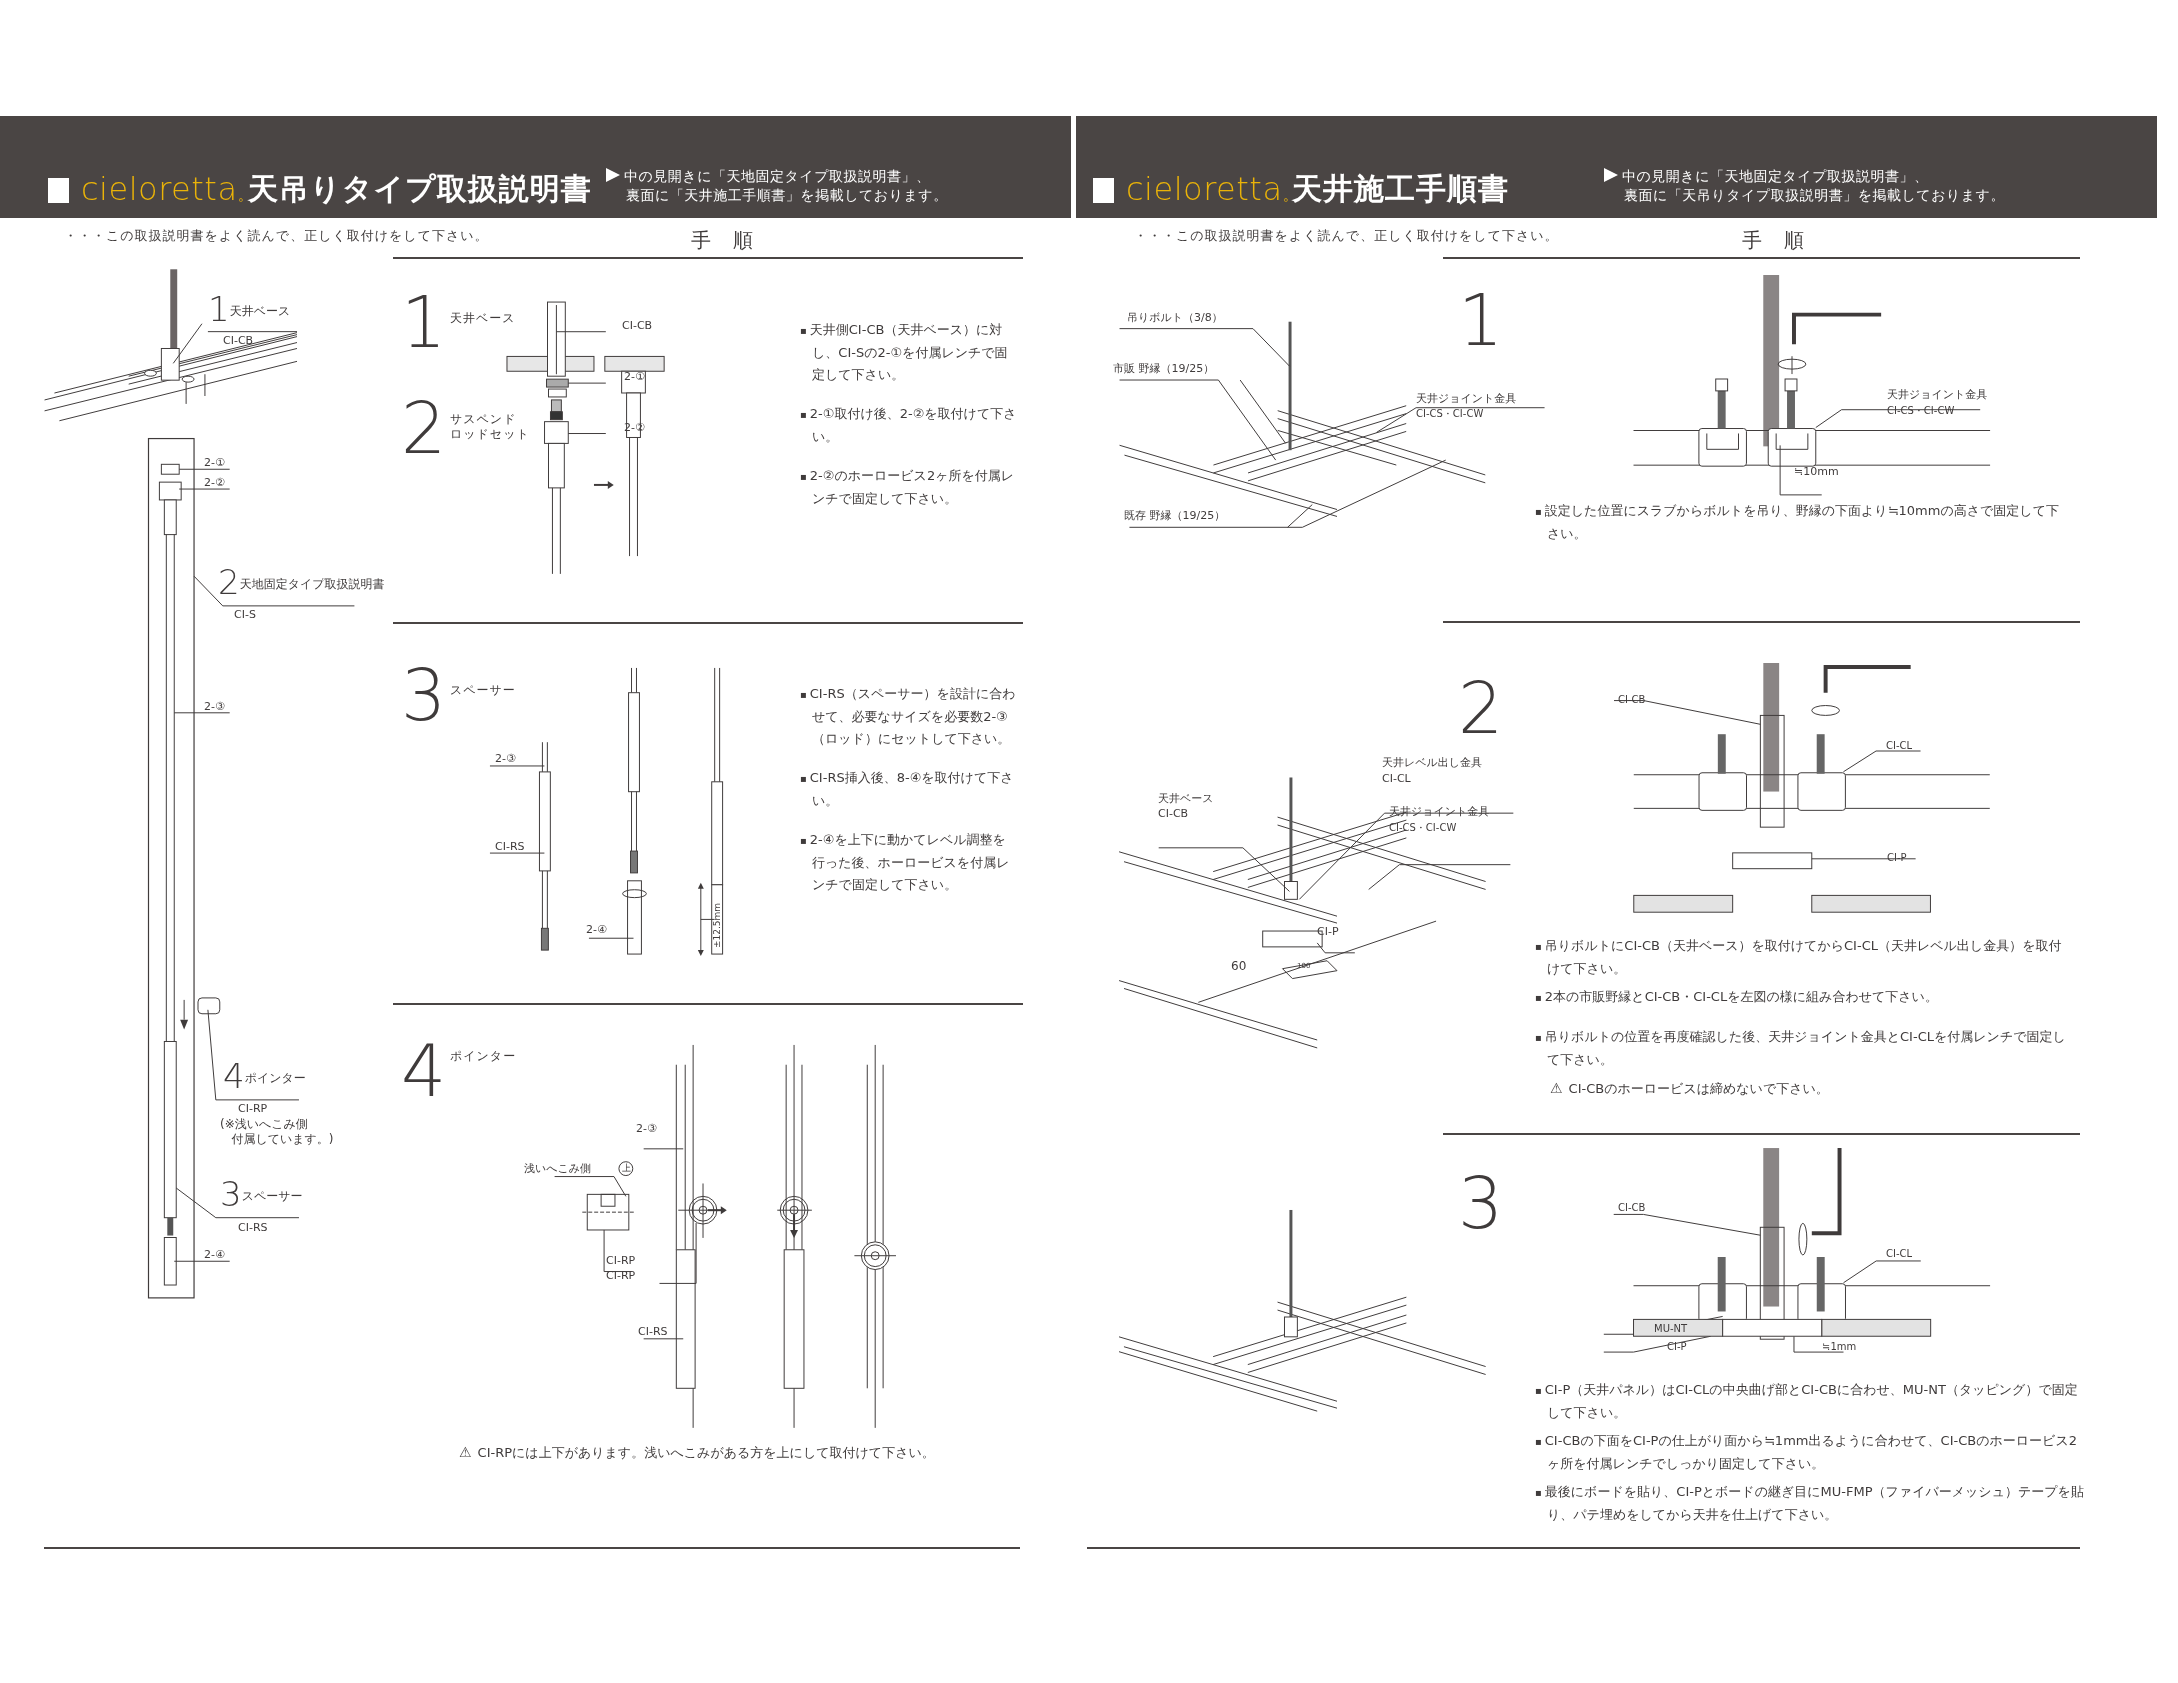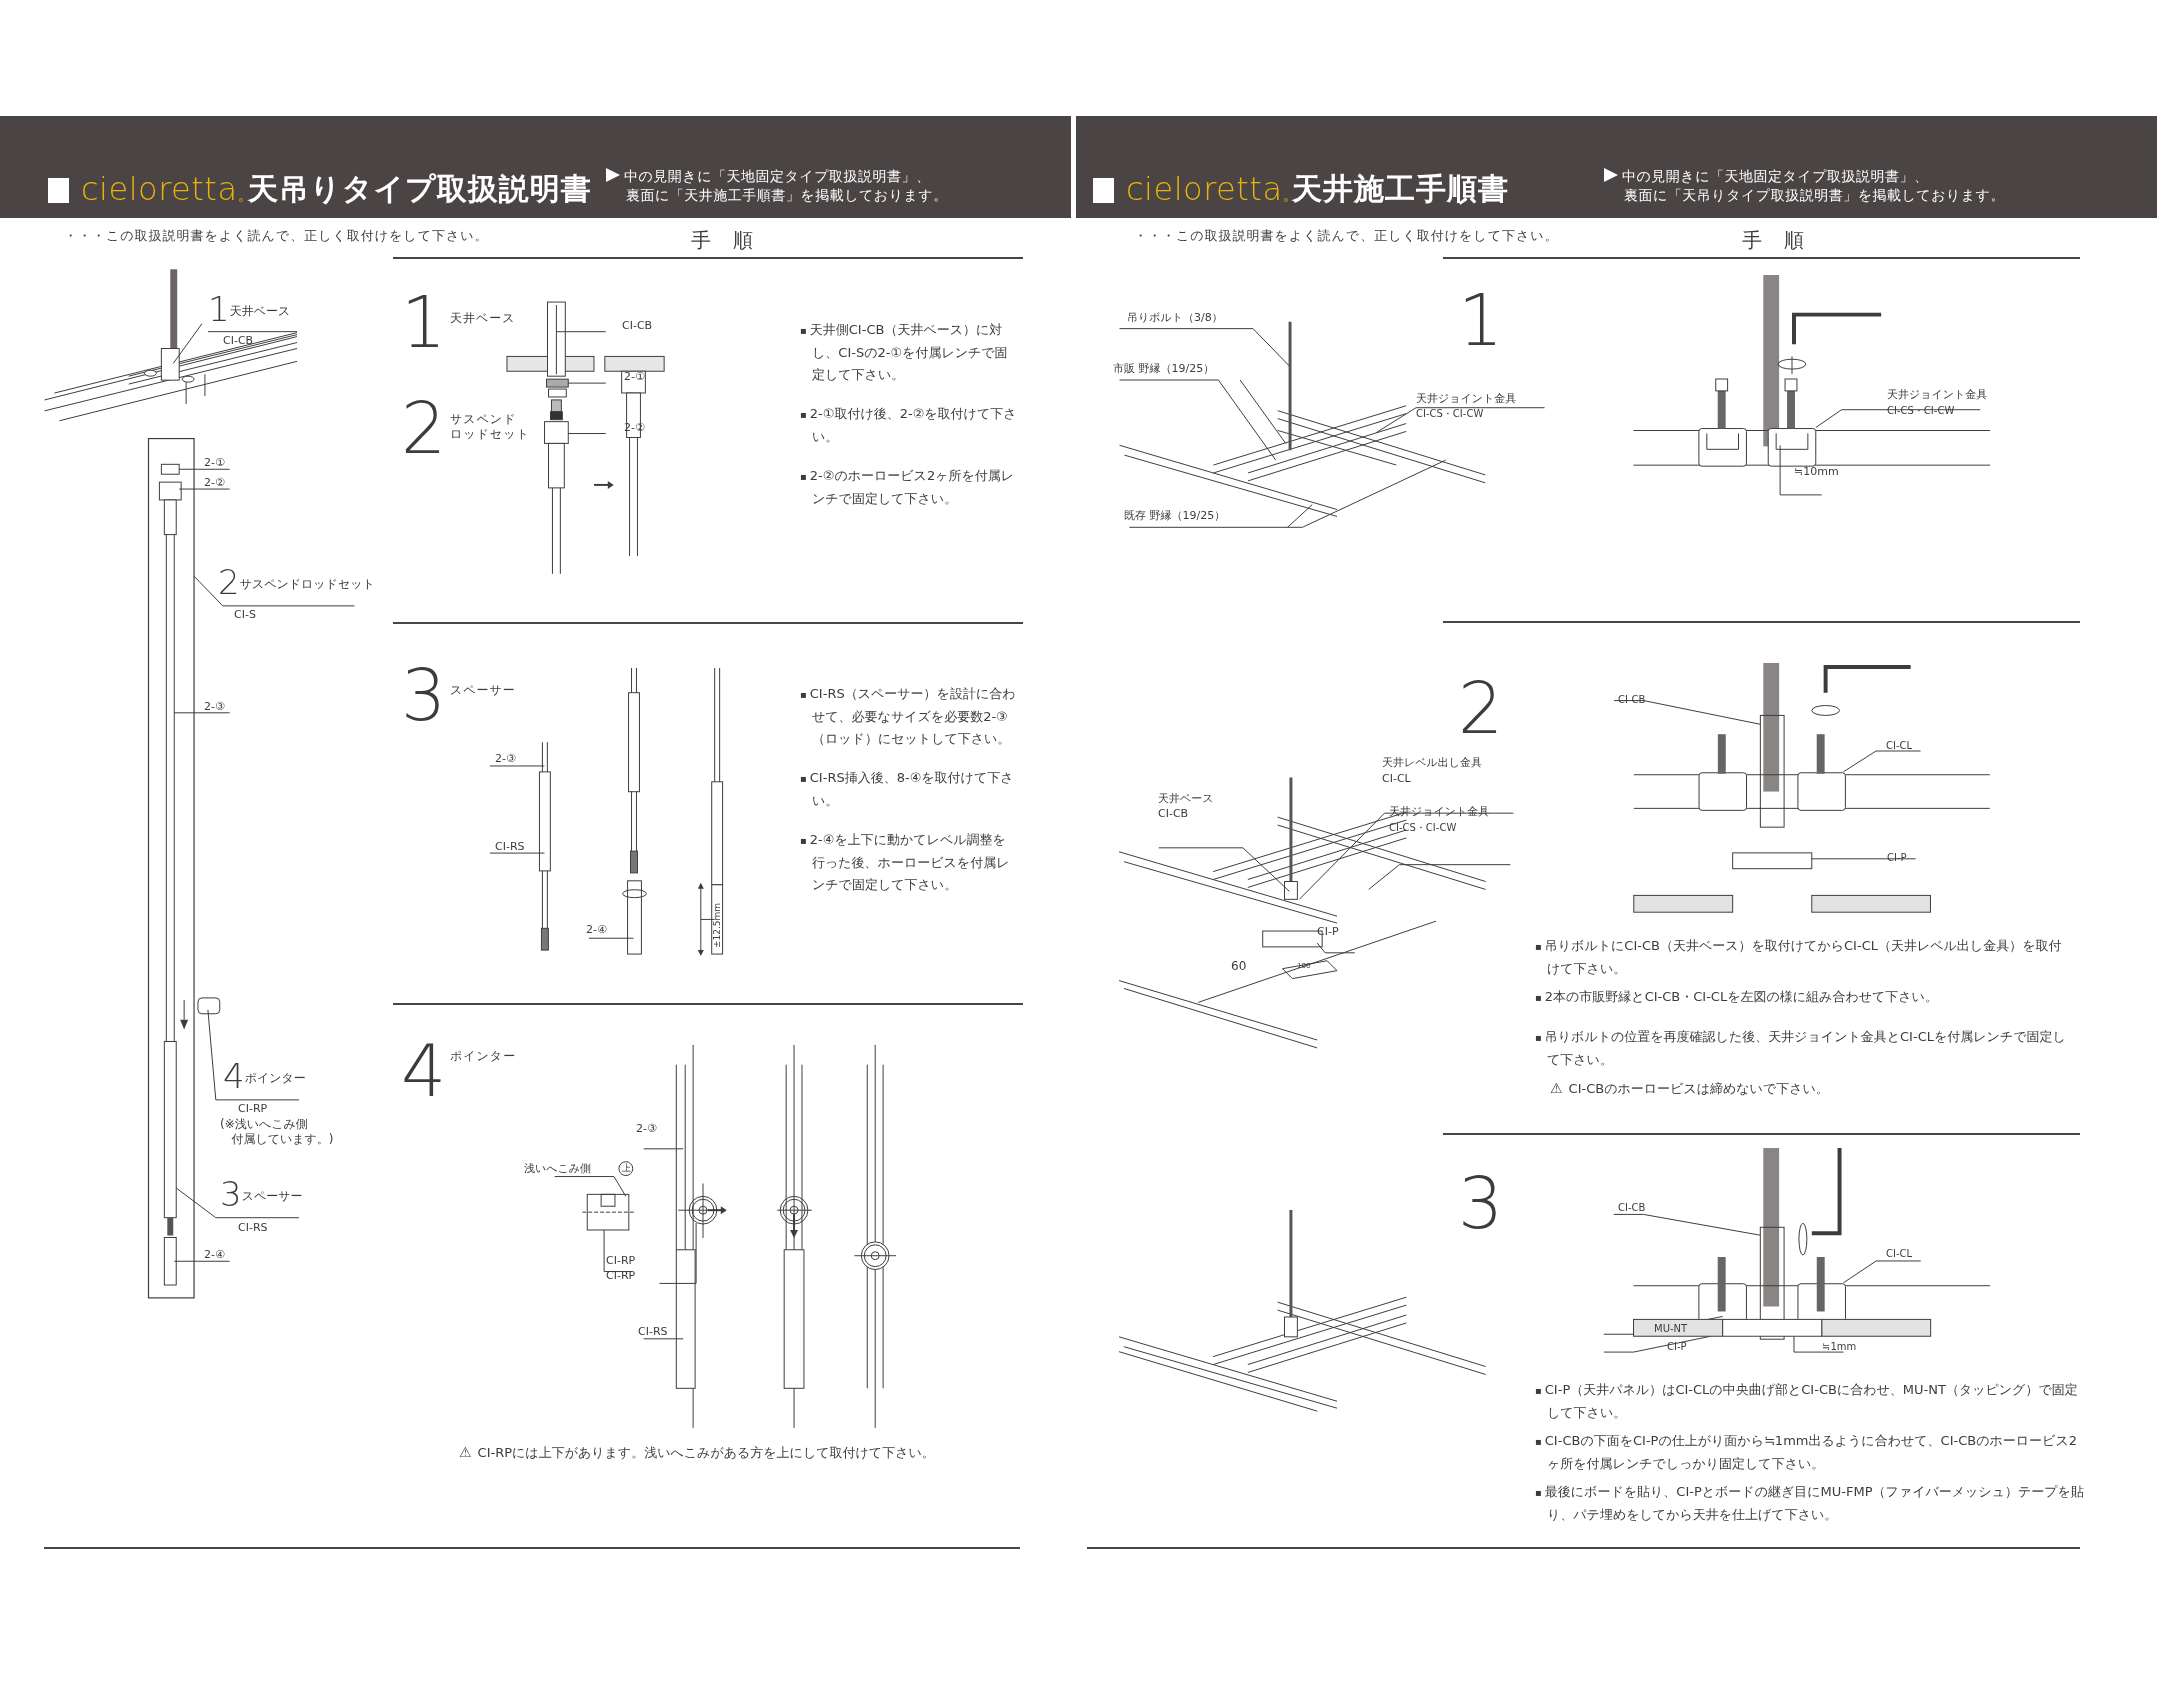--- a/index.html
+++ b/index.html
@@ -94,21 +94,21 @@
     <line x1="218" y1="1230" x2="302" y2="1230"></line>
     <line x1="176" y1="1274" x2="232" y2="1274"></line>
     <line x1="210" y1="335" x2="300" y2="335"></line>
   </g>
 </svg>
 
 <div class="big-lbl" style="left:208px; top:289px;"><span class="n">1</span><span class="t">天井ベース</span></div>
 <div class="lbl" style="left:223px; top:334px;">CI-CB</div>
 <div class="lbl" style="left:204px; top:456px;">2-①</div>
 <div class="lbl" style="left:204px; top:476px;">2-②</div>
-<div class="big-lbl" style="left:218px; top:562px;"><span class="n">2</span><span class="t">サスペンドロッドセット</span></div>
+<div class="big-lbl" style="left:218px; top:562px;"><span class="n">2</span><span class="t">天地固定タイプ取扱説明書</span></div>
 <div class="lbl" style="left:234px; top:608px;">CI-S</div>
 <div class="lbl" style="left:204px; top:700px;">2-③</div>
 <div class="big-lbl" style="left:223px; top:1056px;"><span class="n">4</span><span class="t">ポインター</span></div>
 <div class="lbl" style="left:238px; top:1102px;">CI-RP</div>
 <div class="lbl" style="left:220px; top:1117px; font-size:12px; line-height:15px;">(<span>※浅いへこみ側</span><br>&nbsp;&nbsp;&nbsp;<span>付属しています。</span>)</div>
 <div class="big-lbl" style="left:220px; top:1174px;"><span class="n">3</span><span class="t">スペーサー</span></div>
 <div class="lbl" style="left:238px; top:1221px;">CI-RS</div>
 <div class="lbl" style="left:204px; top:1248px;">2-④</div>
 
 <div class="stepnum" style="left:401px; top:287px;">1</div>
@@ -324,20 +324,21 @@
   <rect x="205" y="115" width="8" height="40" fill="#666"></rect>
   <rect x="133" y="105" width="12" height="12" fill="#fff" stroke="#3f3b3b"></rect>
   <rect x="203" y="105" width="12" height="12" fill="#fff" stroke="#3f3b3b"></rect>
   <path d="M212 70 L212 40 L300 40" stroke="#3f3b3b" stroke-width="4" fill="none"></path>
 </svg>
 <div class="lbl" style="left:1887px; top:388px;">天井ジョイント金具</div>
 <div class="lbl" style="left:1887px; top:404px; font-size:10px;">CI-CS・CI-CW</div>
 <div class="lbl" style="left:1794px; top:465px;">≒10mm</div>
 
 <div class="instr" style="left:1535px; top:500px; width:535px;">
+  <p>設定した位置にスラブからボルトを吊り、野縁の下面より≒10mmの高さで固定して下さい。</p>
 </div>
 <div class="hr thin" style="left:1443px; top:621px; width:637px;"></div>
 
 <svg style="left:1119px; top:723px;" width="436" height="317" viewBox="0 0 440 320">
   <g stroke="#3f3b3b" stroke-width="1" fill="none">
     <line x1="0" y1="130" x2="220" y2="195"></line>
       <line x1="5" y1="140" x2="220" y2="202"></line>
     <line x1="95" y1="150" x2="290" y2="90"></line>
       <line x1="95" y1="158" x2="290" y2="98"></line>
     <line x1="130" y1="158" x2="290" y2="108"></line>

